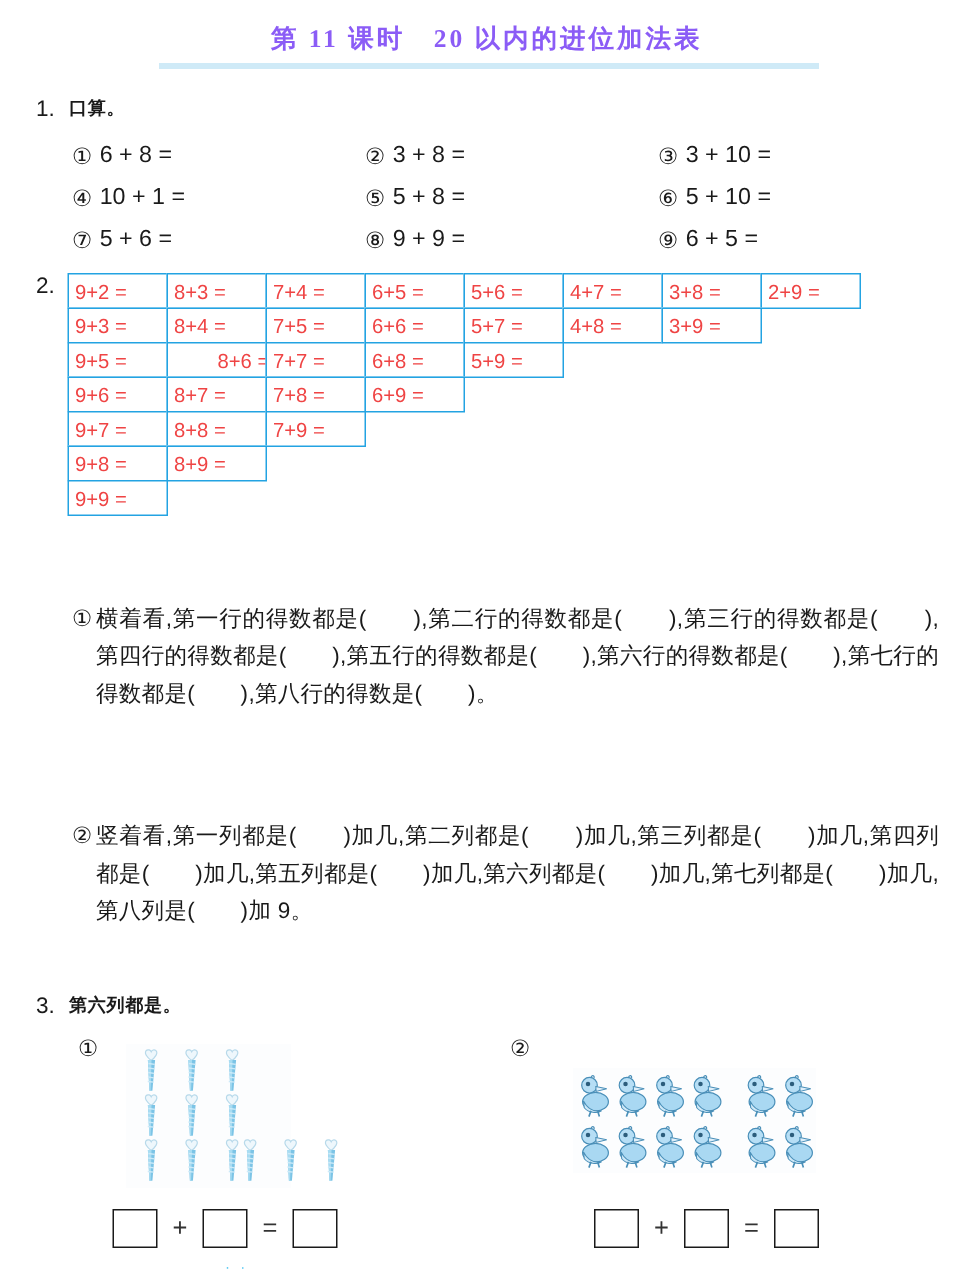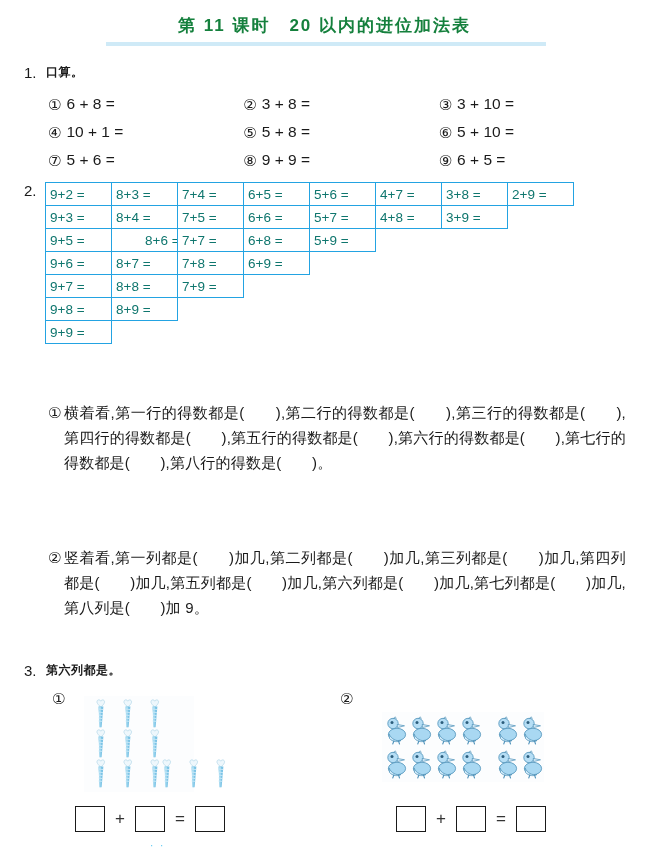--- a/index.html
+++ b/index.html
@@ -17,25 +17,25 @@
   }
 
   
   .title-wrap {
     position: absolute;
     left: 0; top: 14px;
     width: 649px;
     text-align: center;
   }
   .title-text {
-    font-family: Liberation Sans, sans-serif;
+    font-family: Liberation Serif, serif;
     font-weight: bold;
     font-size: 17px;
     letter-spacing: 2px;
-    color: #15803d;
+    color: #8b5cf6;
     display: inline-block;
   }
   .title-rule {
     position: absolute;
     left: 106px; top: 42px;
     width: 440px; height: 4px;
     background: #cfeaf7;
   }
 
   
@@ -91,21 +91,21 @@
   }
   .tbl-row { display: flex; }
   .tbl-cell {
     width: 67px;
     height: 24px;
     box-sizing: border-box;
     border: 1px solid #23a3e2;
     margin-right: -1px;
     margin-bottom: -1px;
     font-size: 13.5px;
-    color: #0f766e;
+    color: #ef4444;
     display: flex;
     align-items: center;
     padding-left: 4px;
     white-space: nowrap;
     background: #fff;
   }
 
   
   .qpara {
     position: absolute;

